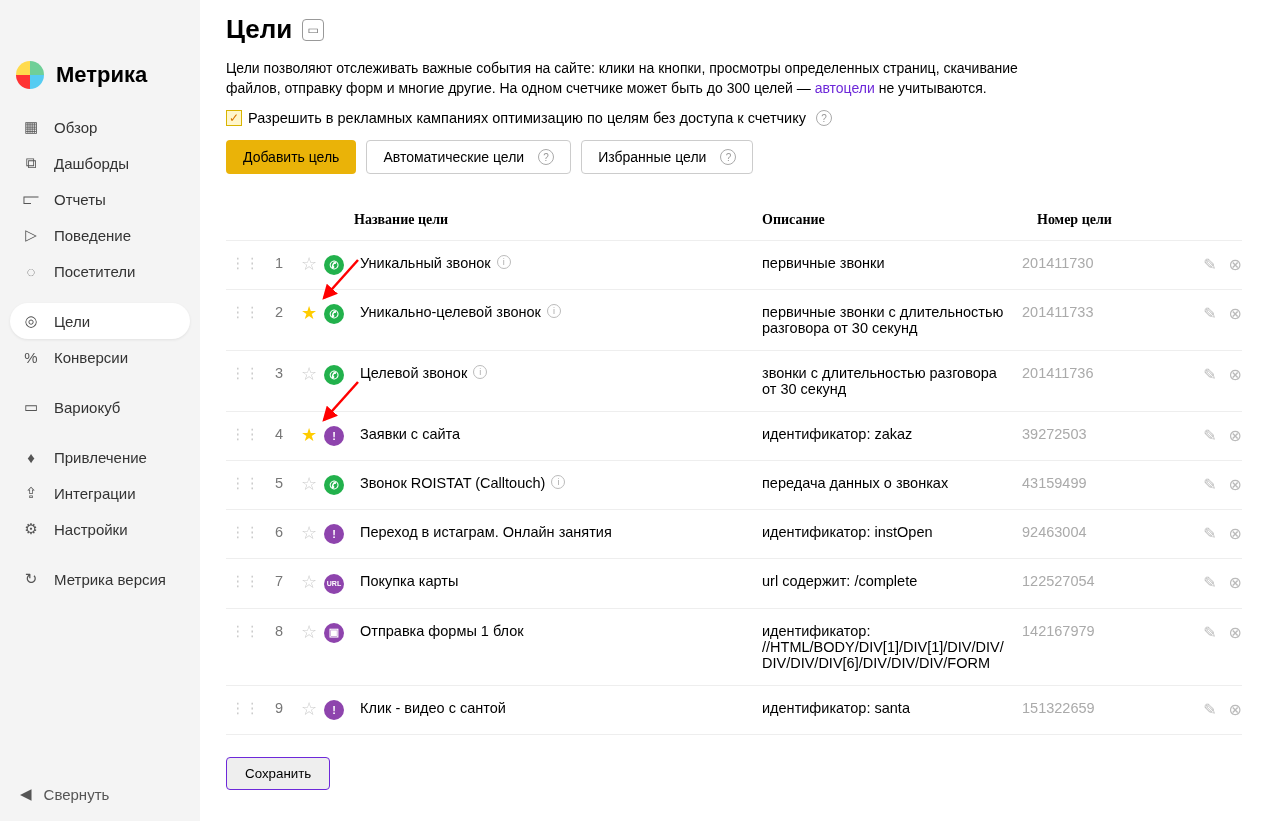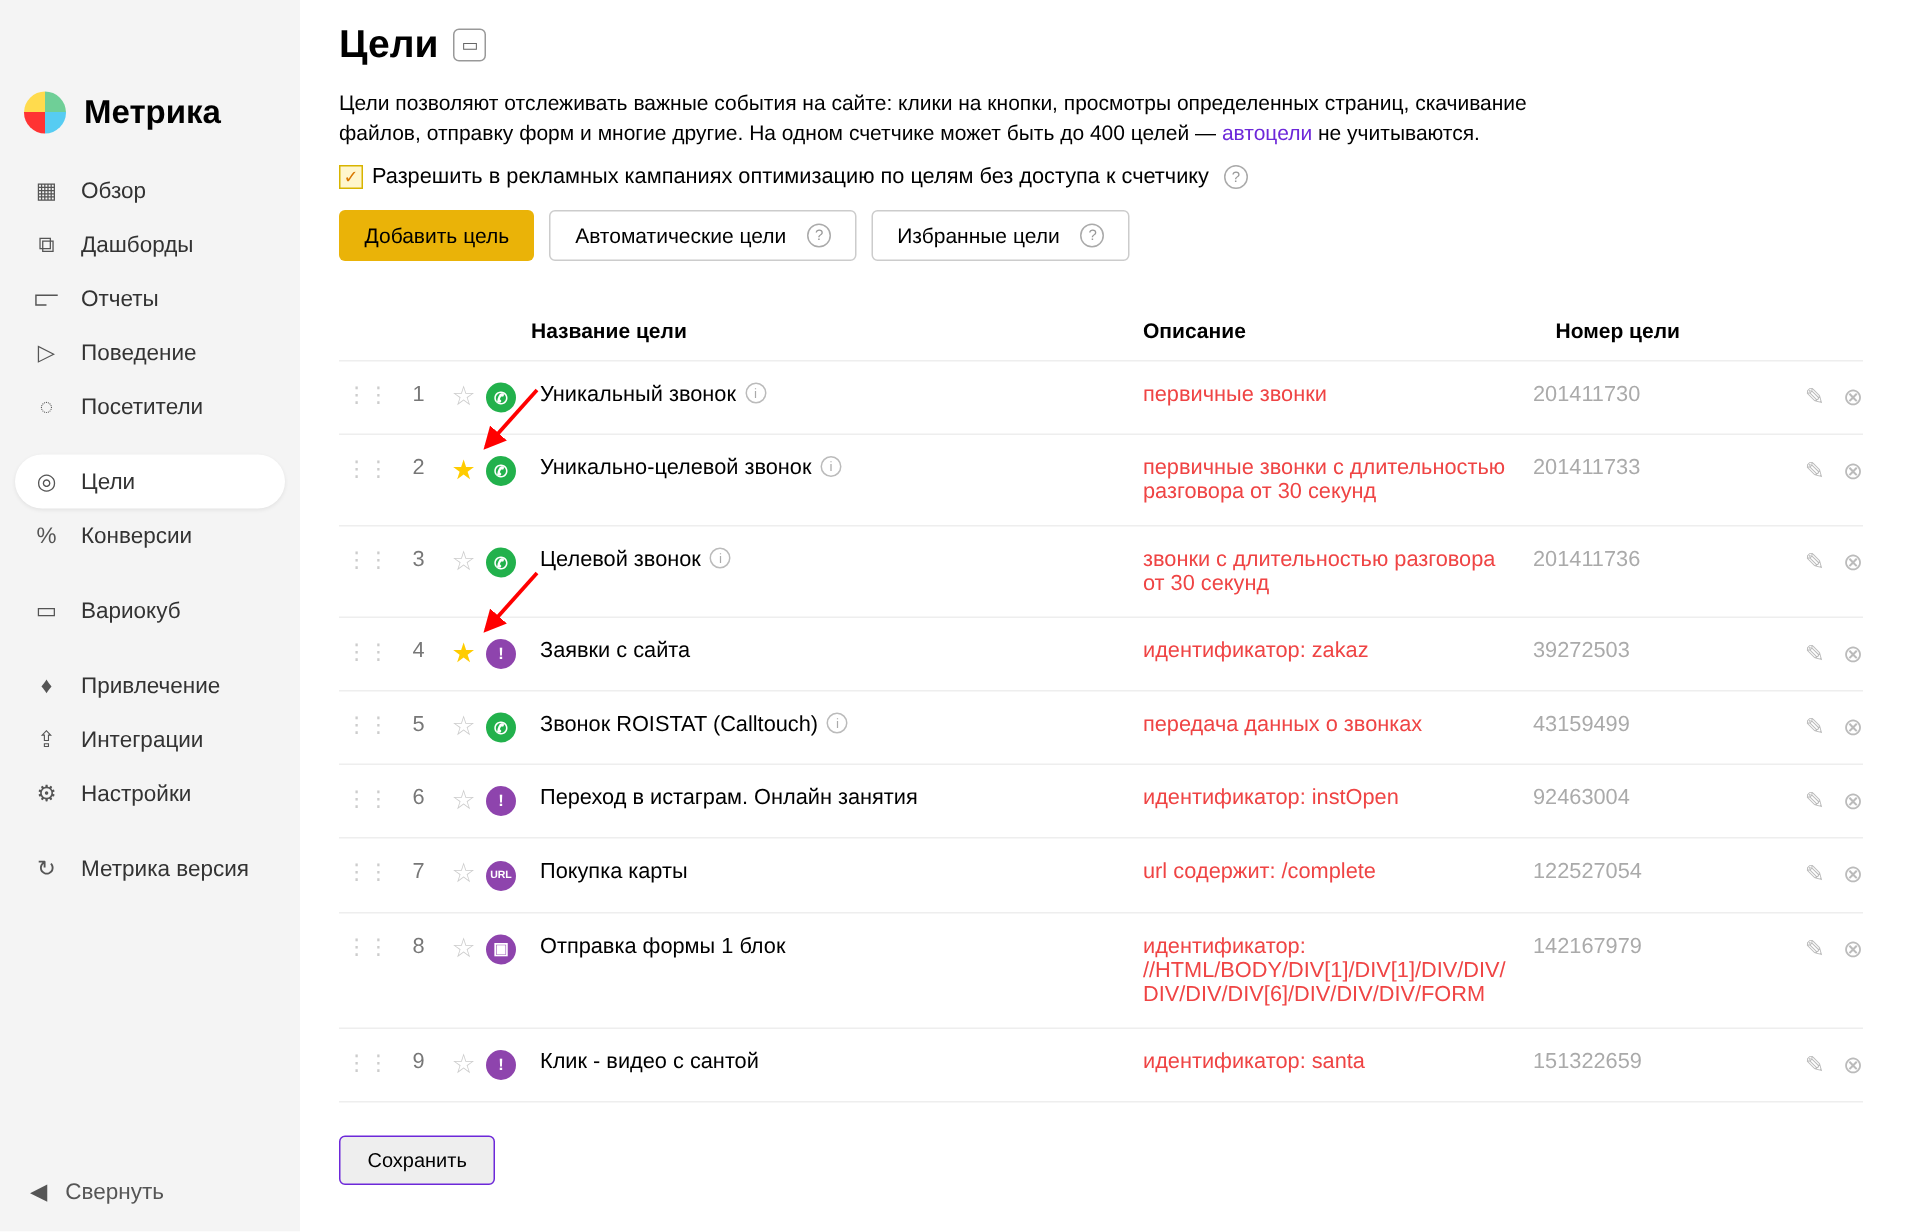--- a/index.html
+++ b/index.html
@@ -30,37 +30,37 @@
   .help-dot { width: 16px; height: 16px; border: 1px solid #aaa; border-radius: 50%; display:inline-flex; align-items:center; justify-content:center; font-size: 10px; color:#999; margin-left:4px;}
 
   .button-row { display: flex; gap: 10px; margin-bottom: 30px; }
   .btn { padding: 8px 16px; border-radius: 4px; font-size: 14px; cursor: pointer; border: 1px solid transparent; background:#fff; display:flex; align-items:center; gap:8px;}
   .btn-primary { background: #eab308; font-weight: 500; }
   .btn-outline { border-color: #ccc; }
   .btn-outline .help-dot { margin-left: 6px; }
 
   
   .goals-table { width: 100%; }
-  .thead { display: grid; grid-template-columns: 38px 30px 30px 30px 1fr 260px 140px 80px; padding: 8px 0 12px; border-bottom: 1px solid #eee; font-weight: 700; font-size: 14px; }
+  .thead { display: grid; grid-template-columns: 38px 30px 30px 30px 1fr 260px 140px 80px; padding: 8px 0 12px; border-bottom: 1px solid #eee; font-weight: 700; font-size: 14px; font-family: Liberation Serif, serif; }
   .thead .col-name { grid-column: 5; }
   .thead .col-desc { grid-column: 6; }
   .thead .col-id   { grid-column: 7; padding-left: 15px; }
   .trow { display: grid; grid-template-columns: 38px 30px 30px 30px 1fr 260px 140px 80px; align-items: flex-start; padding: 14px 0; border-bottom: 1px solid #eee; font-size: 14.5px; position: relative; }
   .drag-handle { color: #ccc; cursor: grab; display:flex; justify-content:center; }
   .row-num { color: #777; text-align:center; }
   .star { color: #ccc; cursor:pointer; text-align:center; font-size: 18px; line-height: 1; }
   .star.fav { color: #ffcc00; }
   .type-icon { width: 20px; height: 20px; border-radius: 50%; display:inline-flex; align-items:center; justify-content:center; color:#fff; font-size:11px; font-weight:bold; justify-self:center; }
   .ti-phone { background:#22b14c; }
   .ti-js    { background:#8e44ad; }
   .ti-url   { background:#8e44ad; }
   .ti-form  { background:#8e44ad; }
   .goal-name { padding-left: 6px; padding-right: 10px; display:flex; align-items:flex-start; gap:6px;}
   .info-dot { width:14px; height:14px; border:1px solid #bbb; border-radius:50%; font-size:9px; color:#aaa; display:inline-flex; align-items:center; justify-content:center;}
-  .goal-desc { color:#ef4444; padding-right: 10px; overflow-wrap: break-word;}
+  .goal-desc { color:#000000; padding-right: 10px; overflow-wrap: break-word;}
   .goal-id   { color:#aaa; }
   .row-actions { display:flex; gap:12px; justify-content:flex-end; color:#bbb; }
   .row-actions span { cursor:pointer; font-size: 16px;}
 
   .save-row { margin-top: 22px; }
   .btn-save { background:#eee; border:1px solid #6d28d9; padding:8px 18px; border-radius:4px; cursor:pointer; }
 
   
   .arrow { position: absolute; pointer-events: none; }
   .arrow svg { overflow: visible; }
@@ -135,21 +135,21 @@
     </div>
   </aside>
 
   <main class="main">
     <div class="title-row">
       <h1 class="page-title">Цели</h1>
       <span class="title-icon">▭</span>
     </div>
 
     <p class="description">
-      <span>Цели позволяют отслеживать важные события на сайте: клики на кнопки, просмотры определенных страниц, скачивание файлов, отправку форм и многие другие. На одном счетчике может быть до 400 целей — </span><a href="#">автоцели</a><span> не учитываются.</span>
+      <span>Цели позволяют отслеживать важные события на сайте: клики на кнопки, просмотры определенных страниц, скачивание файлов, отправку форм и многие другие. На одном счетчике может быть до 300 целей — </span><a href="#">автоцели</a><span> не учитываются.</span>
     </p>
 
     <div class="checkbox-row">
       <span class="chk">✓</span>
       <span>Разрешить в рекламных кампаниях оптимизацию по целям без доступа к счетчику</span>
       <span class="help-dot">?</span>
     </div>
 
     <div class="button-row">
       <button class="btn btn-primary">Добавить цель</button>

